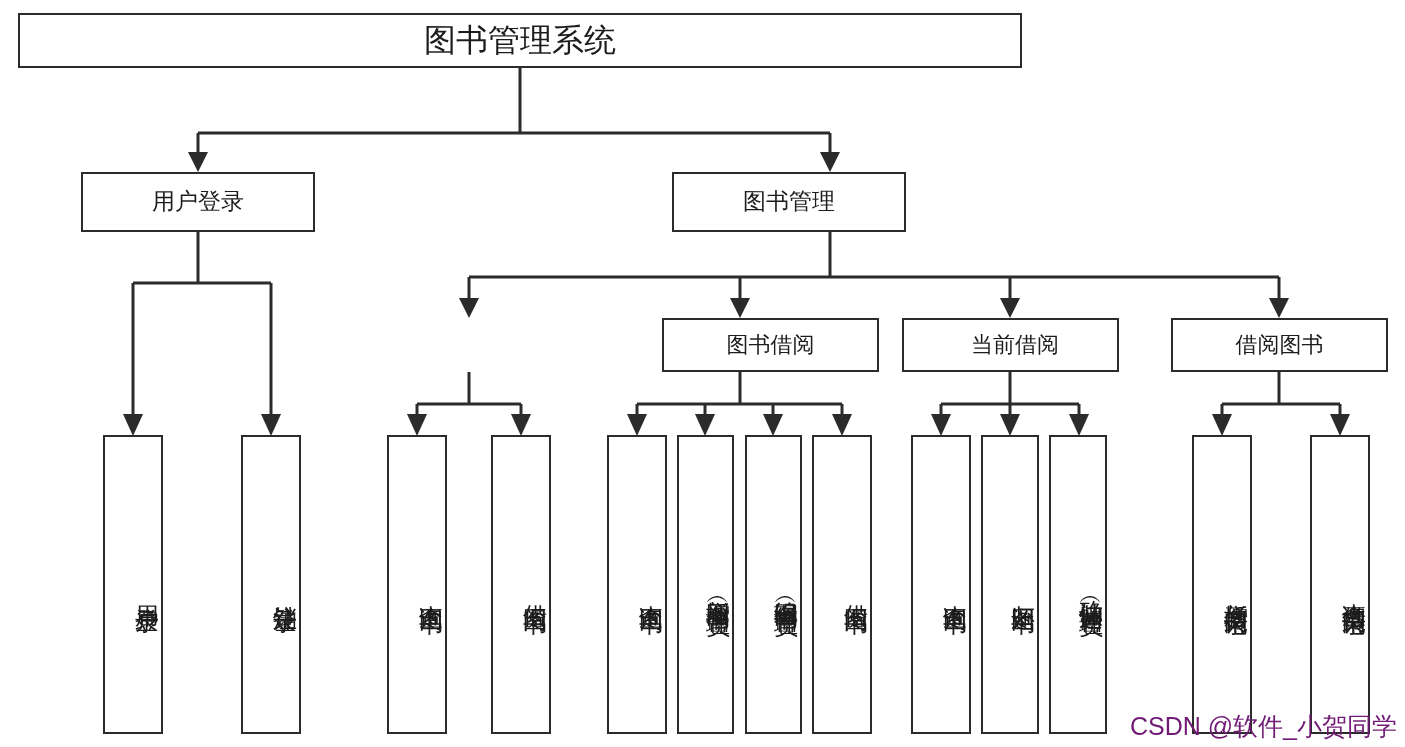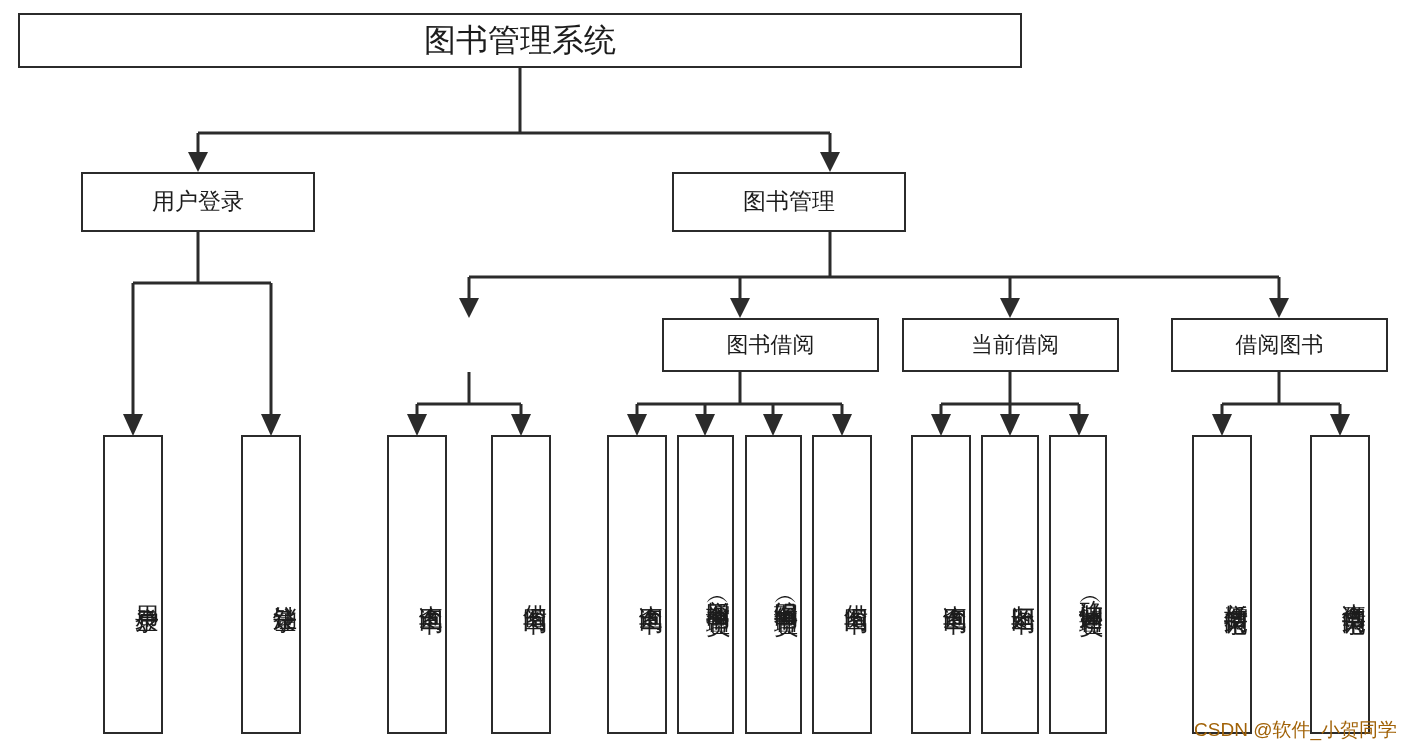--- a/index.html
+++ b/index.html
@@ -58,22 +58,22 @@
   }
   .node.leaf .vtext {
     writing-mode: vertical-rl;
     text-orientation: upright;
     white-space: nowrap;
   }
   .watermark {
     position: absolute;
     right: 8px;
     bottom: 4px;
-    font-size: 19px;
-    color: #a16207;
+    font-size: 25px;
+    color: #701a75;
     white-space: nowrap;
     font-family: "Liberation Sans", "DejaVu Sans", sans-serif;
   }
 </style>
 </head>
 <body>
 
 <div id="canvas">
 
   <svg id="wires" viewBox="0 0 1405 747">

